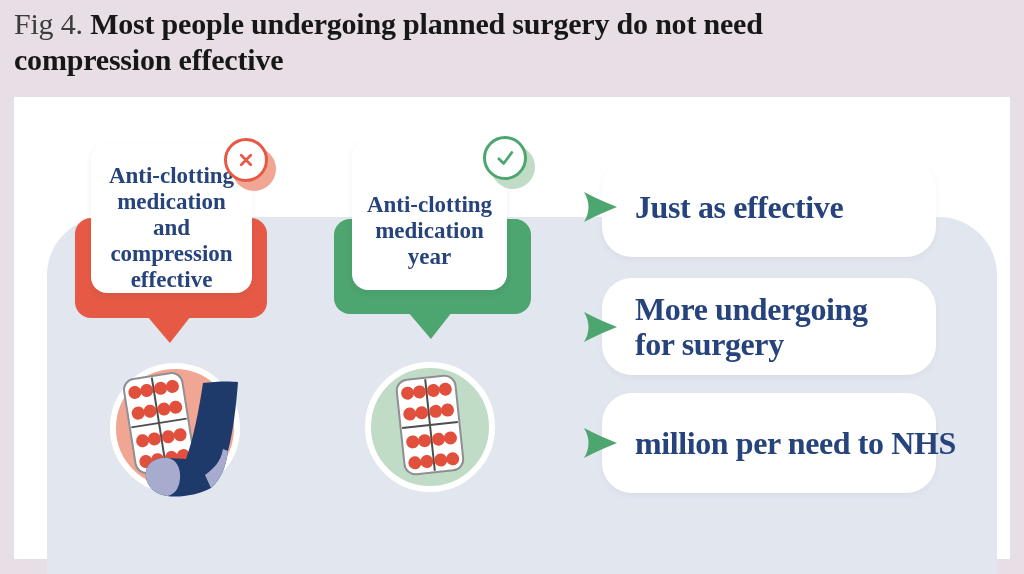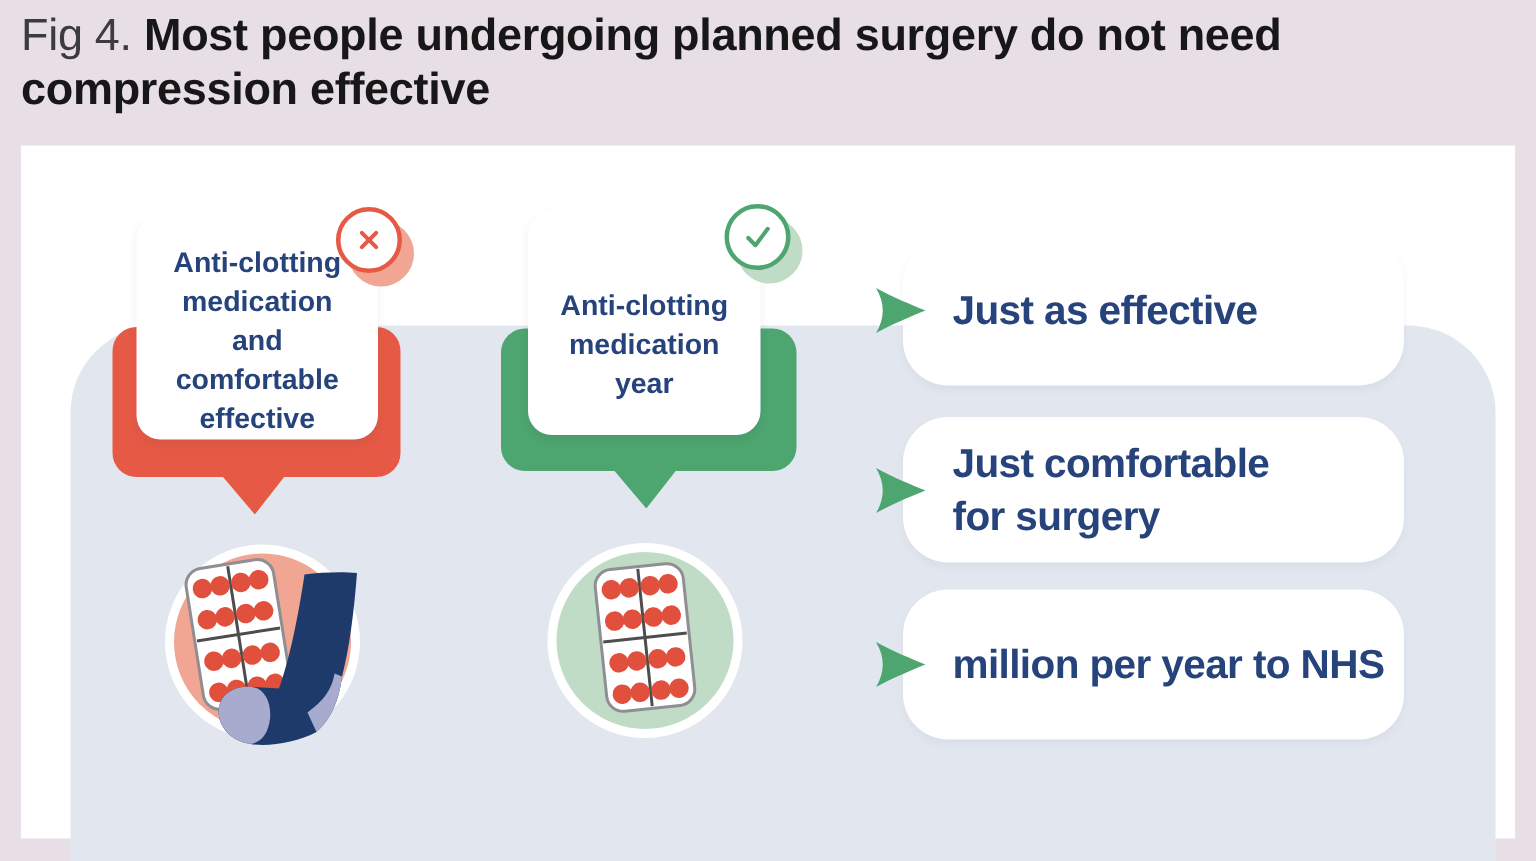--- a/index.html
+++ b/index.html
@@ -5,21 +5,21 @@
   :root{
     --page-bg:#e8dee6; --panel-bg:#ffffff; --canvas-bg:#e2e7ef;
     --coral:#e65a45; --coral-light:#f1a593;
     --green:#4da56f; --green-light:#c0dcc6;
     --navy:#26437c; --sock-navy:#1e3a6b; --lavender:#a7abce;
     --pill-red:#e1503d; --title-dark:#171717; --title-muted:#3c3c3c;
   }
   *{margin:0;padding:0;box-sizing:border-box;}
   html,body{width:1024px;height:574px;overflow:hidden;}
   body{font-family:"Liberation Sans","DejaVu Sans",sans-serif;background:var(--page-bg);}
-  .page{position:relative;width:932px;height:574px;background:var(--page-bg);}
+  .page{position:relative;width:932px;height:574px;background:var(--page-bg);font-family:Liberation Serif, serif;}
 
   
   .title{position:absolute;left:14px;top:6px;width:998px;font-size:30px;line-height:36px;letter-spacing:-0.2px;}
   .t-prefix{font-weight:400;color:var(--title-muted);}
   .t-bold{font-weight:700;color:var(--title-dark);}
 
   
   .panel{position:absolute;left:14px;top:97px;width:996px;height:462px;background:var(--panel-bg);}
   .canvas{position:absolute;left:33px;top:120px;width:950px;height:412px;background:var(--canvas-bg);border-radius:58px;}
 
@@ -28,21 +28,21 @@
   .bracket.red{left:75px;top:218px;width:192px;height:100px;background:var(--coral);}
   .bracket.green{left:334px;top:219px;width:197px;height:95px;background:var(--green);}
   .tail{position:absolute;z-index:1;clip-path:polygon(0 0,100% 0,52% 100%);}
   .tail.red{left:147px;top:316px;width:44px;height:27px;background:var(--coral);}
   .tail.green{left:408px;top:312px;width:44px;height:27px;background:var(--green);}
 
   
   .card{position:absolute;background:#fff;border-radius:16px;z-index:2;display:flex;flex-direction:column;align-items:center;box-shadow:0 3px 6px rgba(30,40,90,.07);}
   .card-rejected{left:91px;top:143px;width:161px;height:150px;padding-top:20px;}
   .card-approved{left:352px;top:140px;width:155px;height:150px;padding-top:52px;}
-  .card-line{font-size:19px;line-height:26px;font-weight:700;color:var(--navy);white-space:nowrap;}
+  .card-line{font-size:23px;line-height:26px;font-weight:700;color:var(--navy);white-space:nowrap;}
 
   
   .badge-shadow{position:absolute;width:44px;height:44px;border-radius:50%;z-index:3;}
   .badge-shadow.red-shadow{left:232px;top:147px;background:var(--coral-light);}
   .badge-shadow.green-shadow{left:491px;top:145px;background:var(--green-light);}
   .badge{position:absolute;width:44px;height:44px;border-radius:50%;background:#fff;border:3px solid;z-index:4;display:flex;align-items:center;justify-content:center;}
   .badge-cross{left:224px;top:138px;border-color:var(--coral);}
   .badge-check{left:483px;top:136px;border-color:var(--green);}
   .badge svg{width:30px;height:30px;display:block;}
 
@@ -58,21 +58,21 @@
   .pack .dot{fill:var(--pill-red);}
   .sock{position:absolute;left:140px;top:380px;width:102px;height:124px;z-index:3;}
   .sock-body{fill:var(--sock-navy);}
   .sock-accent{fill:var(--lavender);}
 
   
   .benefit{position:absolute;left:602px;width:334px;background:#fff;border-radius:30px;z-index:1;display:flex;flex-direction:column;justify-content:center;padding-left:33px;box-shadow:0 3px 6px rgba(30,40,90,.05);}
   .benefit-1{top:158px;height:99px;}
   .benefit-2{top:278px;height:97px;}
   .benefit-3{top:393px;height:100px;}
-  .b-line{font-size:27px;line-height:35px;font-weight:700;letter-spacing:-0.4px;color:var(--navy);white-space:nowrap;}
+  .b-line{font-size:32px;line-height:35px;font-weight:700;letter-spacing:-0.4px;color:var(--navy);white-space:nowrap;}
   .arrow{position:absolute;left:582px;width:37px;height:34px;z-index:2;}
   .arrow path{fill:var(--green);}
   .arrow-1{top:190px;} .arrow-2{top:310px;} .arrow-3{top:426px;}
   .cross-mark{stroke:var(--coral);stroke-width:4;stroke-linecap:round;fill:none;}
   .check-mark{stroke:var(--green);stroke-width:4;stroke-linecap:round;stroke-linejoin:round;fill:none;}
 </style>
 </head>
 <body>
 
 <div class="page">
@@ -85,21 +85,21 @@
   <div class="panel">
     <div class="canvas"></div>
   </div>
 
   <div class="bracket red"></div>
   <div class="tail red"></div>
   <div class="card card-rejected">
     <div class="card-line">Anti-clotting</div>
     <div class="card-line">medication</div>
     <div class="card-line">and</div>
-    <div class="card-line">comfortable</div>
+    <div class="card-line">compression</div>
     <div class="card-line">effective</div>
   </div>
   <div class="badge-shadow red-shadow"></div>
   <div class="badge badge-cross">
     <svg viewBox="0 0 44 44">
         <path class="cross-mark" d="M15 15 L29 29 M29 15 L15 29"></path>
       </svg>
   </div>
 
   <div class="bracket green"></div>
@@ -170,24 +170,24 @@
       <path d="M2,2 C13,8 25,13 35,17 C25,21 13,26 2,32 C8,22 8,12 2,2 Z"></path>
     </svg>
   <div class="benefit benefit-1">
     <div class="b-line">Just as effective</div>
   </div>
 
   <svg class="arrow arrow-2" viewBox="0 0 37 34">
       <path d="M2,2 C13,8 25,13 35,17 C25,21 13,26 2,32 C8,22 8,12 2,2 Z"></path>
     </svg>
   <div class="benefit benefit-2">
-    <div class="b-line">Just comfortable</div>
+    <div class="b-line">More undergoing</div>
     <div class="b-line">for surgery</div>
   </div>
 
   <svg class="arrow arrow-3" viewBox="0 0 37 34">
       <path d="M2,2 C13,8 25,13 35,17 C25,21 13,26 2,32 C8,22 8,12 2,2 Z"></path>
     </svg>
   <div class="benefit benefit-3">
-    <div class="b-line">million per year to NHS</div>
+    <div class="b-line">million per need to NHS</div>
   </div>
 
 </div>
 
 </body></html>

